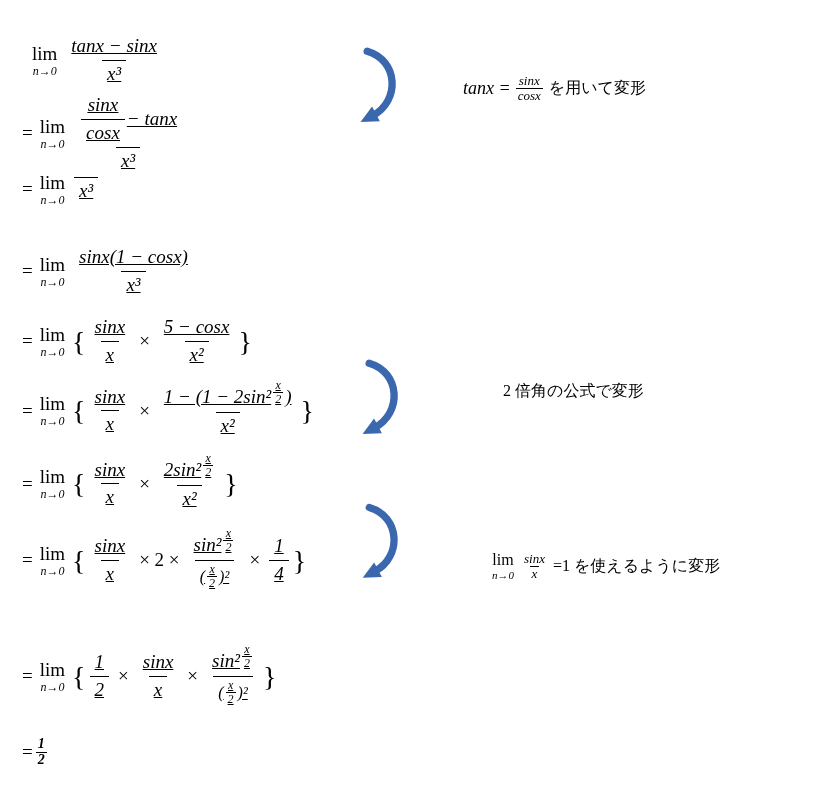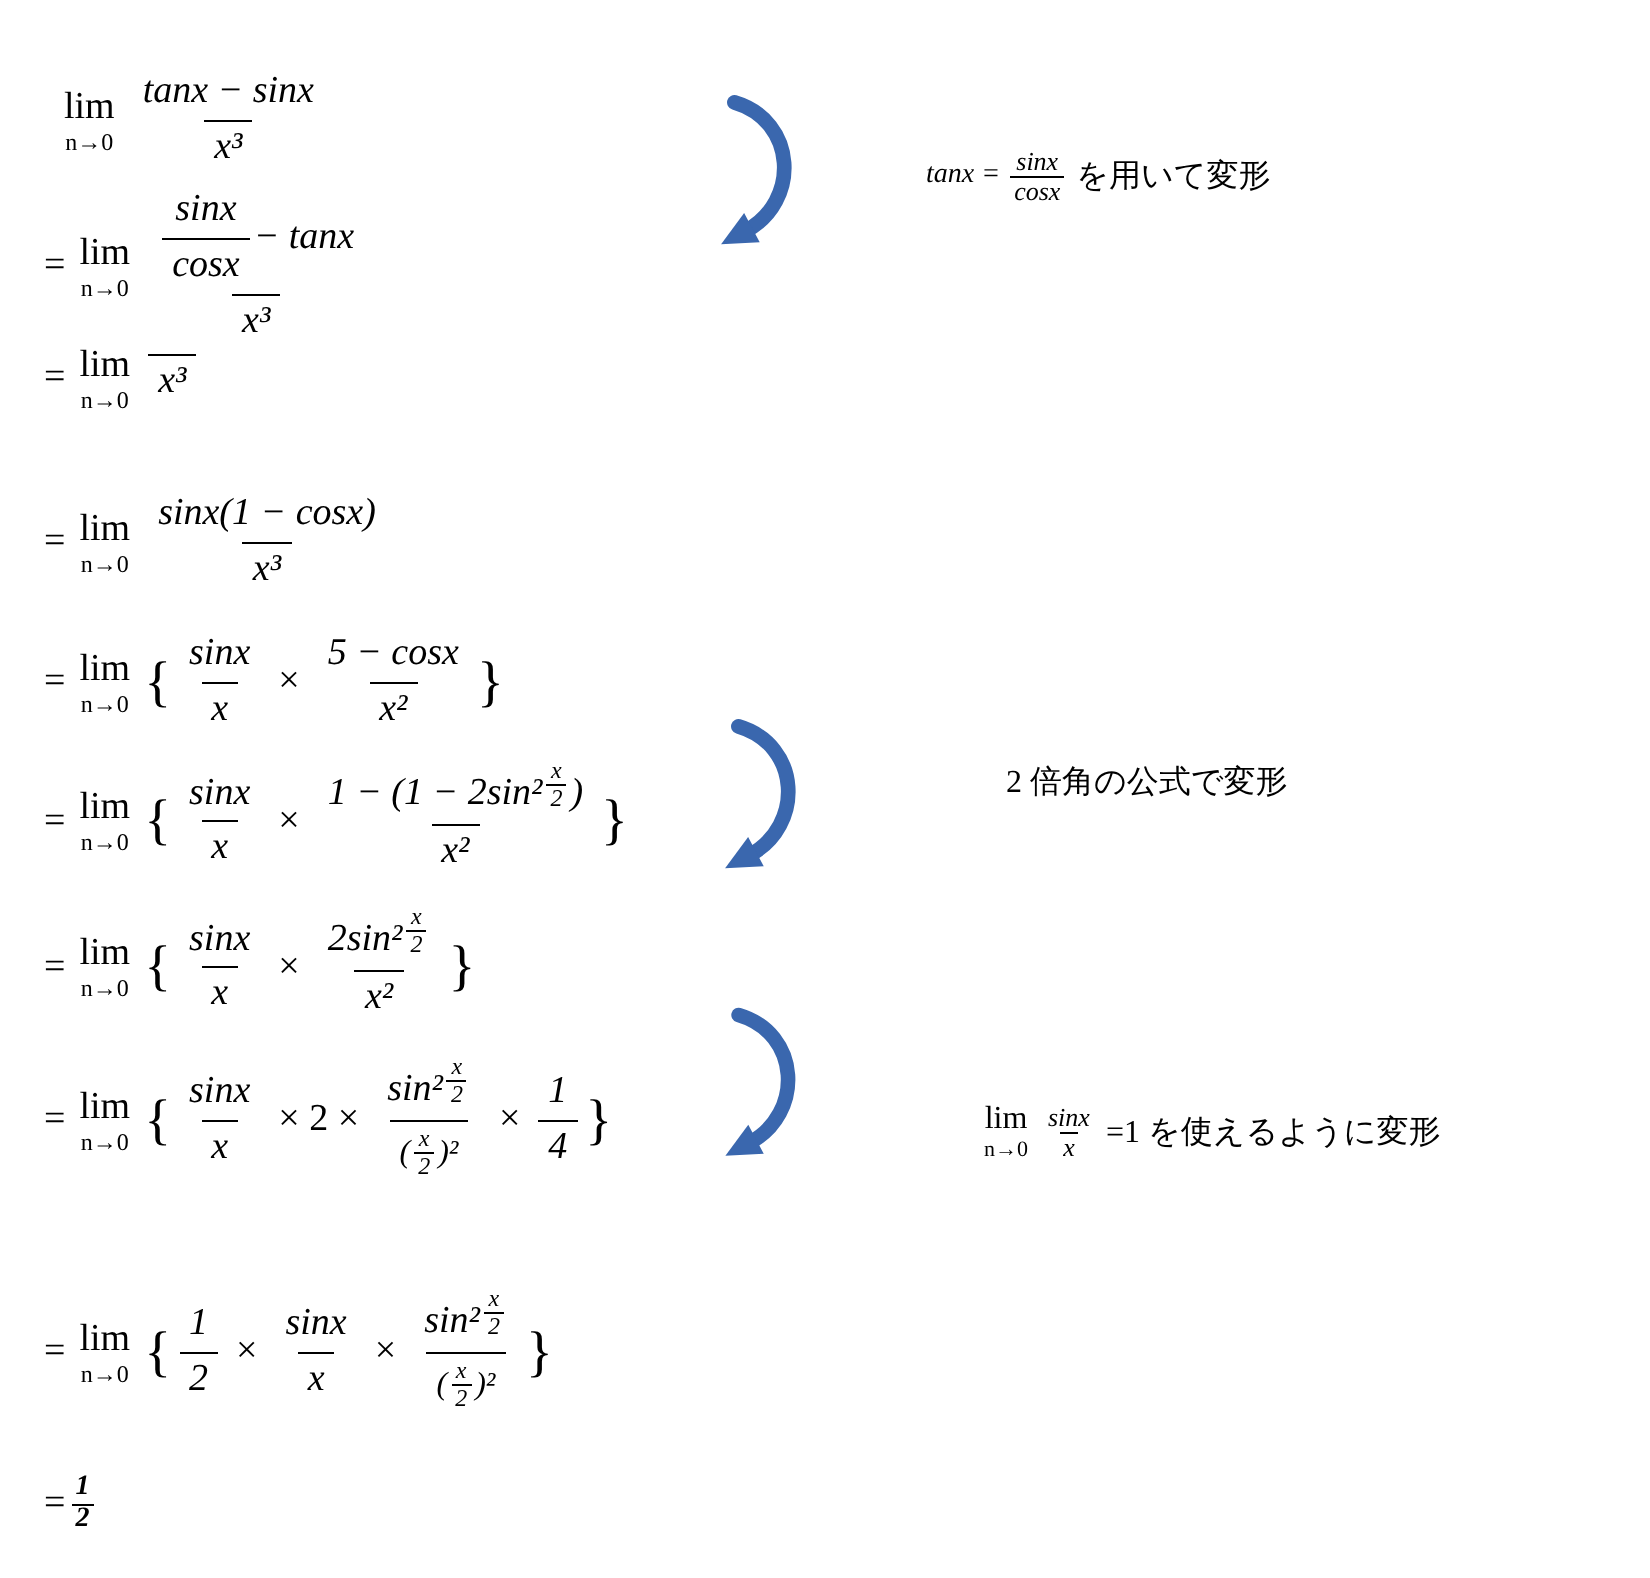--- a/index.html
+++ b/index.html
@@ -18,25 +18,25 @@
     display: flex;
     align-items: center;
     font-size: 19px;
     font-style: italic;
     white-space: nowrap;
     line-height: 1.2;
   }
   .eq { font-style: normal; margin-right: 5px; }
   .lim { display: inline-flex; flex-direction: column; align-items: center; font-style: normal; margin: 0 6px 0 2px; line-height: 1; }
   .lim .lim-op { font-size: 19px; }
-  .lim .lim-sub { font-size: 12px; margin-top: 2px; }
+  .lim .lim-sub { font-size: 12px; font-style: italic; margin-top: 2px; }
   .lim.sm .lim-op { font-size: 16px; }
   .lim.sm .lim-sub { font-size: 11px; }
 
-  .frac { display: inline-flex; flex-direction: column; align-items: center; margin: 0 3px; line-height: 1.2; }
+  .frac { display: inline-flex; flex-direction: column; align-items: center; margin: 0 3px; line-height: 1.2; text-decoration: underline; }
   .frac > .num { padding: 0 5px 2px; display: inline-flex; align-items: center; }
   .frac > .den { border-top: 1.4px solid #000; padding: 2px 5px 0; display: inline-flex; align-items: center; }
   .frac .frac { margin: 0 2px; }
 
   .sfrac { display: inline-flex; flex-direction: column; align-items: center; font-size: 12px; line-height: 1.05; margin: 0 2px; }
   .sfrac .num { padding: 0 2px; }
   .sfrac .den { border-top: 1px solid #000; padding: 0 2px; }
   .sfrac.raised { transform: translateY(-5px); }
   .sfrac.md { font-size: 14px; font-weight: bold; }
   .sfrac.ann { font-size: 13px; font-style: italic; transform: translateY(0); }
@@ -48,21 +48,21 @@
 
   
   .annot {
     position: absolute;
     display: flex;
     align-items: center;
     font-size: 16px;
     font-style: normal;
     white-space: nowrap;
   }
-  .annot .math-it { font-style: italic; font-size: 14px; margin-right: 3px; }
+  .annot .math-it { font-style: italic; font-size: 18px; margin-right: 3px; }
   .annot .jp { font-style: normal; margin-left: 4px; }
 
   
   .arrow { position: absolute; }
   .arrow path.stroke { stroke: #3a67ae; stroke-width: 8; fill: none; stroke-linecap: round; }
 </style>
 </head>
 <body>
 
 <div class="stage">

